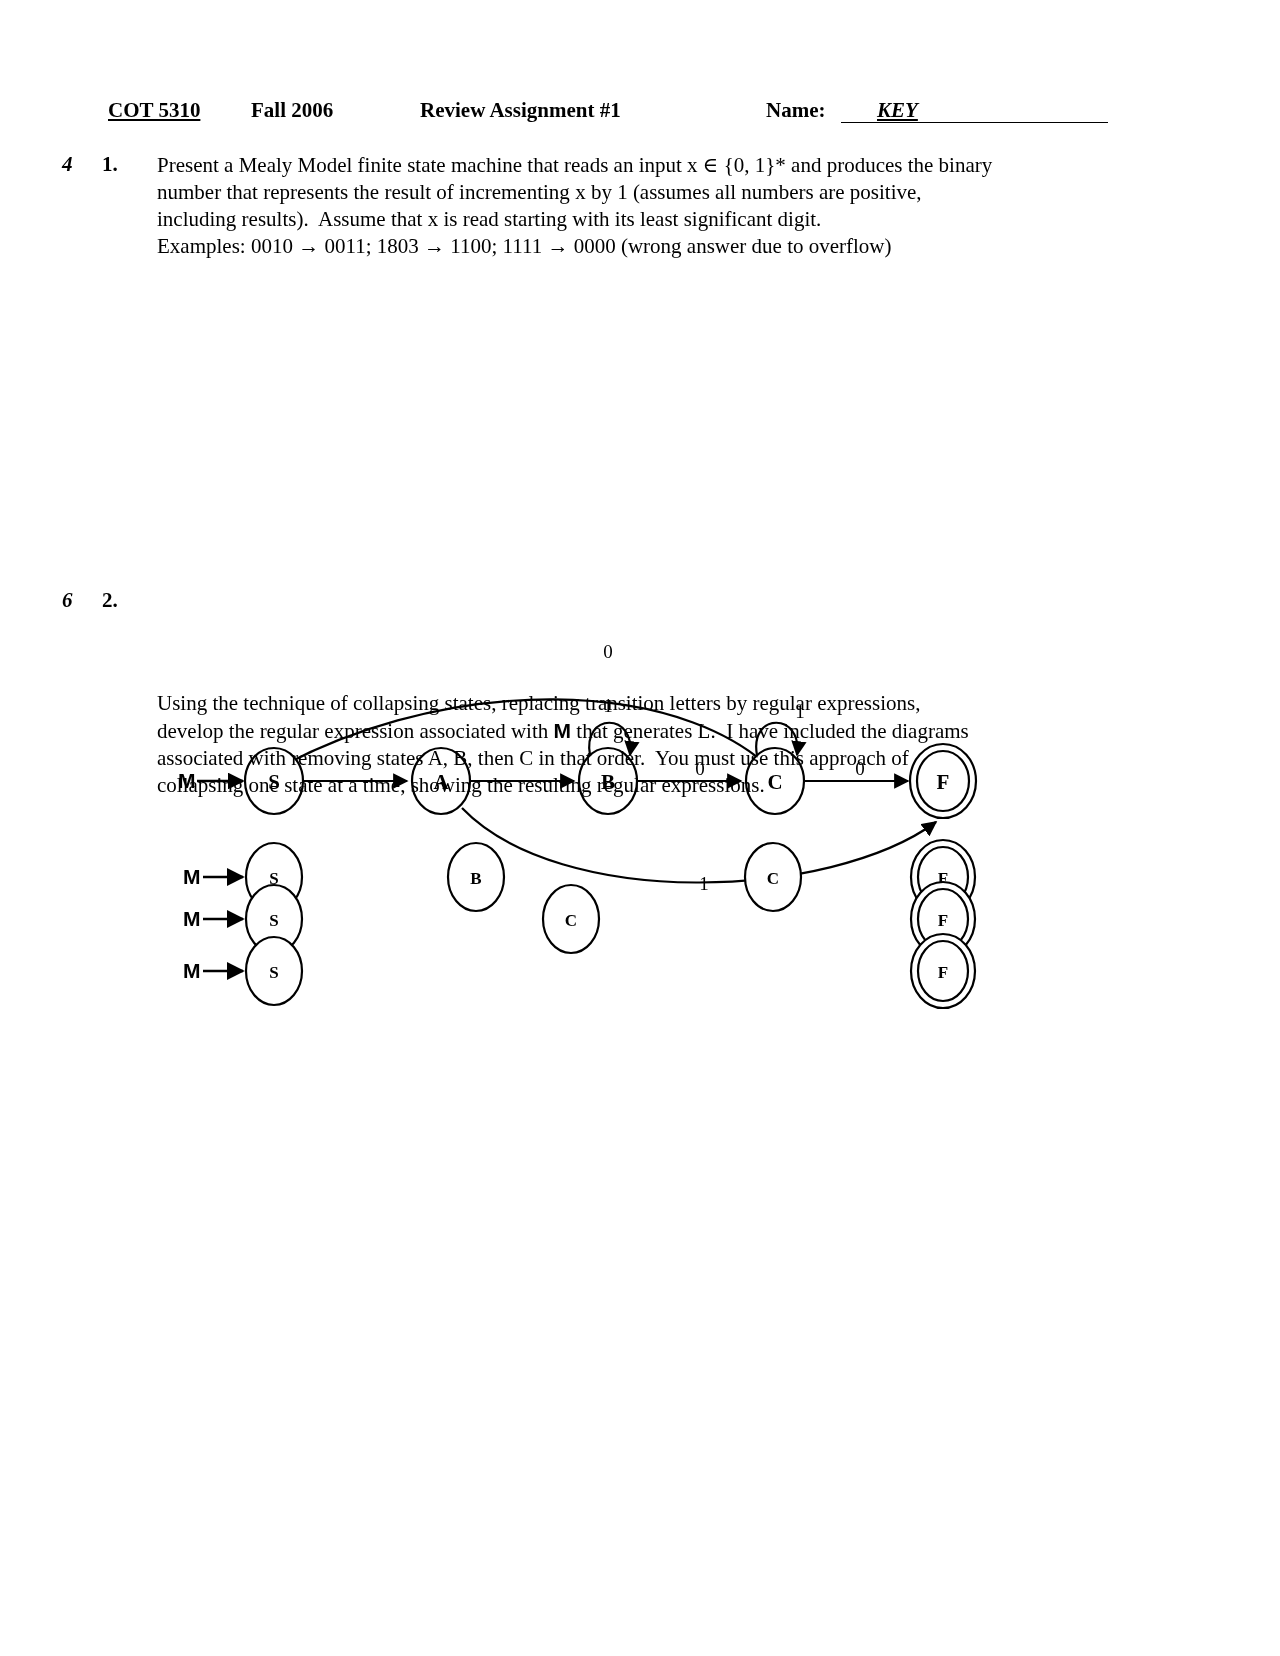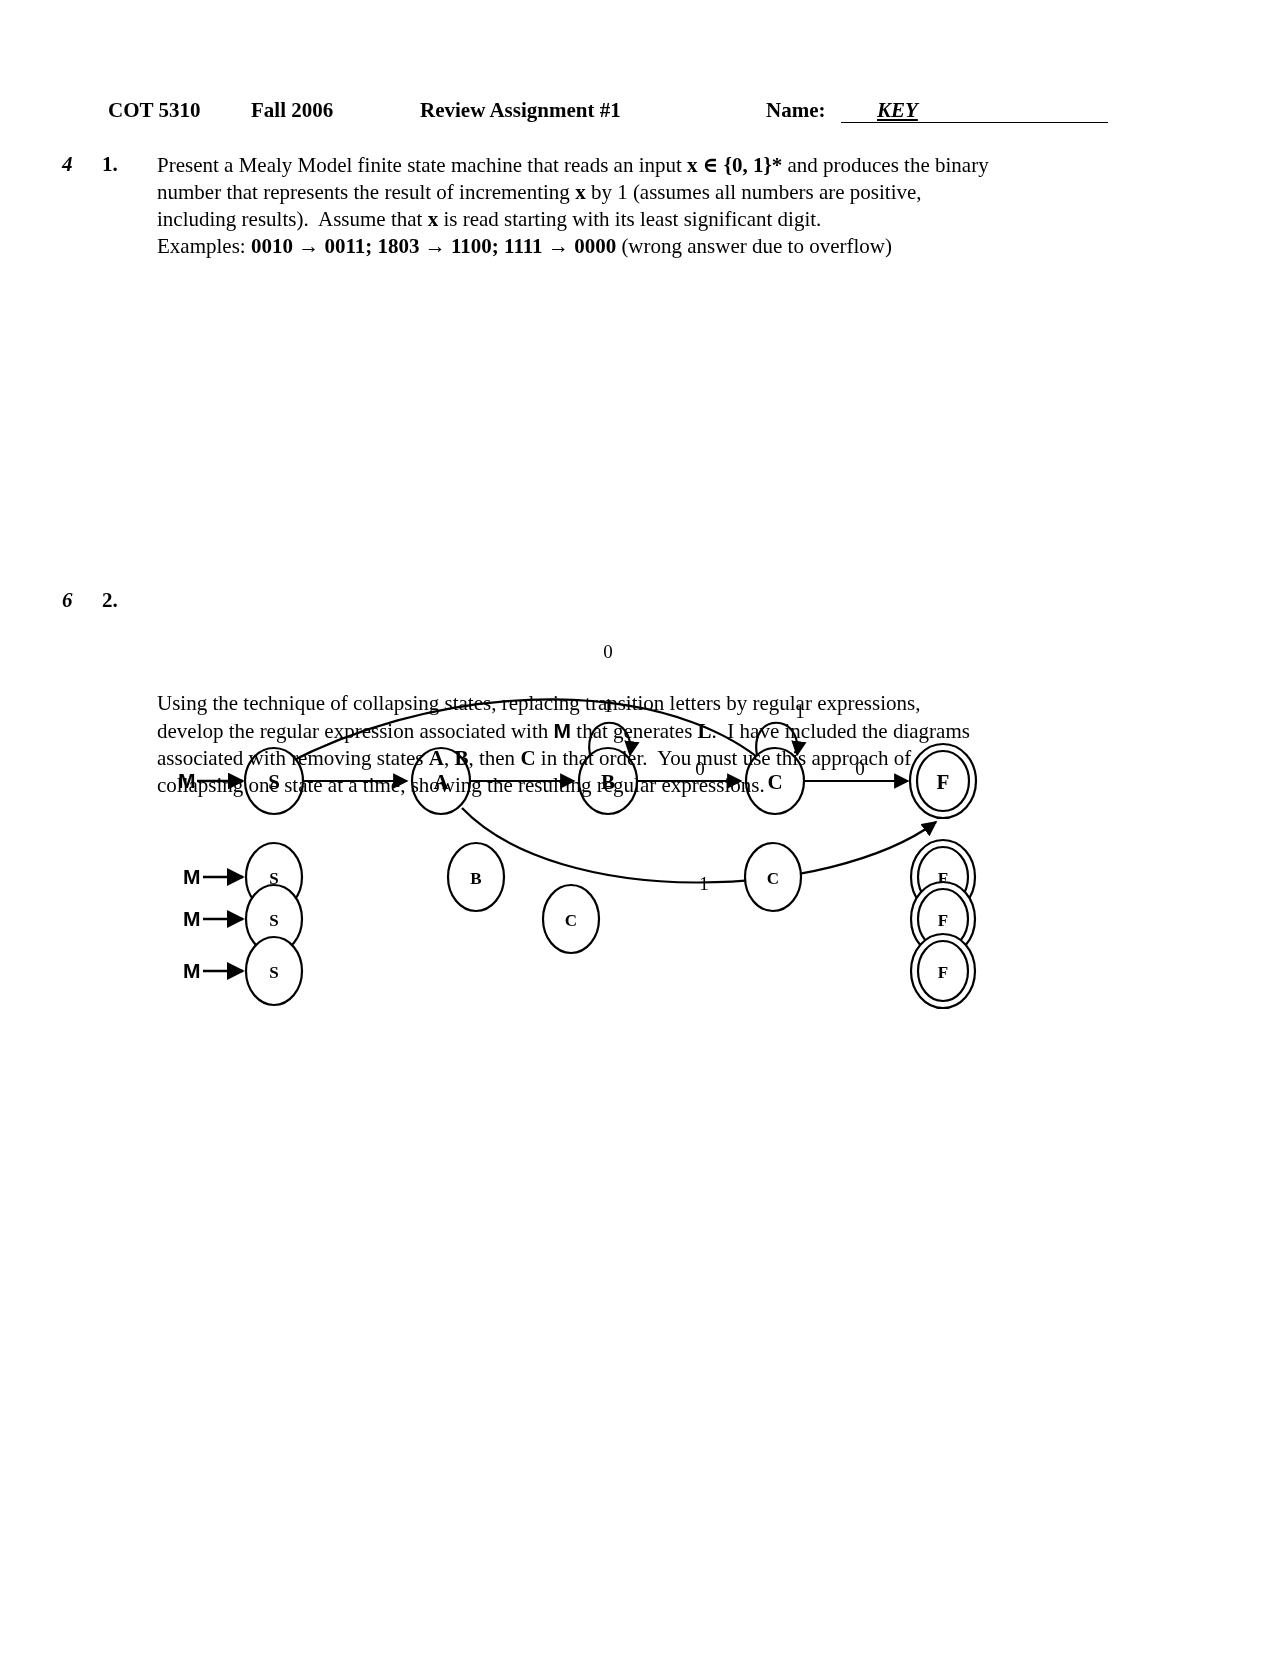--- a/index.html
+++ b/index.html
@@ -27,21 +27,21 @@
   .header {
     position: absolute;
     left: 108px;
     top: 98px;
     width: 1010px;
     height: 30px;
     font-weight: bold;
     font-size: 21px;
     white-space: nowrap;
   }
-  .header .h-course { position: absolute; left: 0px; top: 0px; }
+  .header .h-course { position: absolute; left: 0px; top: 0px; text-decoration: underline; }
   .header .h-term   { position: absolute; left: 143px; top: 0px; }
   .header .h-assign { position: absolute; left: 312px; top: 0px; }
   .header .h-namelbl{ position: absolute; left: 658px; top: 0px; }
   .header .h-nameval{
     position: absolute; left: 733px; top: 0px;
     font-style: italic; font-weight: bold;
     text-decoration: underline;
     margin-left: 36px;
   }
   .header .h-namerule{
@@ -69,21 +69,21 @@
   }
 
   #q1-pts  { left: 62px;  top: 152px; }
   #q1-num  { left: 102px; top: 152px; }
   #q1-body { left: 157px; top: 152px; width: 950px; }
 
   #q2-pts  { left: 62px;  top: 588px; }
   #q2-num  { left: 102px; top: 588px; }
   #q2-body { left: 157px; top: 588px; width: 950px; }
 
-  .b { font-weight: bold; text-align: right; }
+  .b { font-weight: normal; text-align: right; }
 
   
   #q2-para {
     position: absolute;
     left: 157px;
     top: 690px;
     width: 930px;
     font-size: 21px;
     line-height: 27px;
     z-index: 3;

